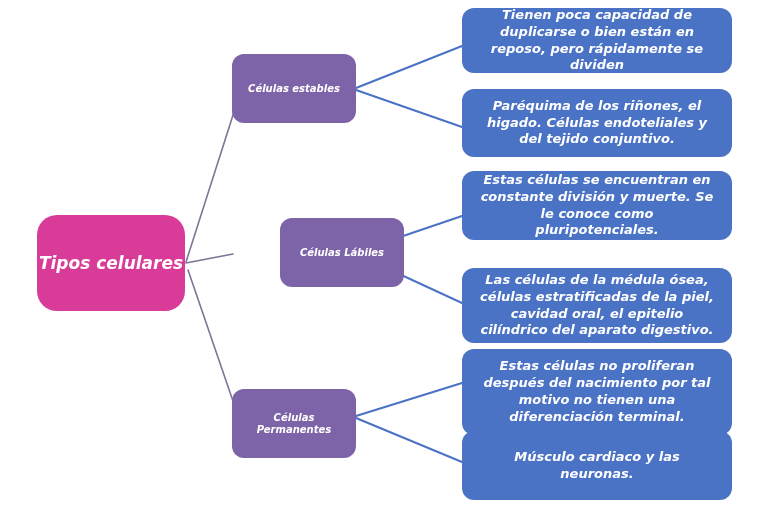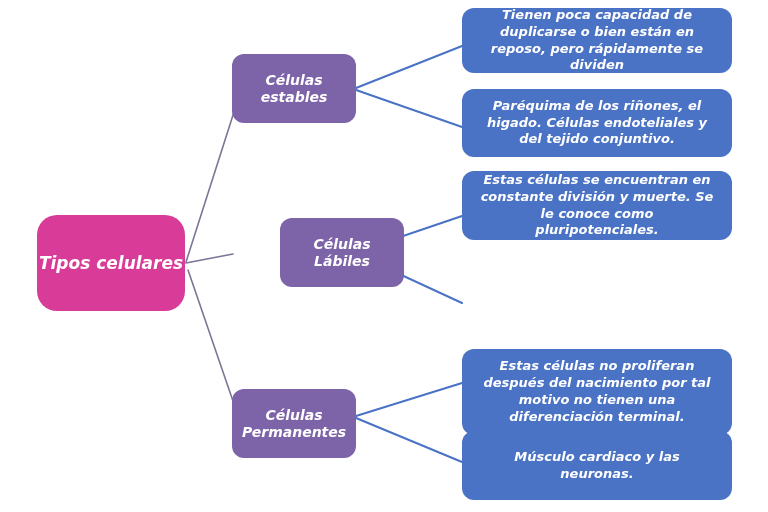--- a/index.html
+++ b/index.html
@@ -51,21 +51,21 @@
     background: var(--root-fill, #d83c98);
     border-radius: 20px;
     font-size: 17px;
     white-space: nowrap;
   }
   .node-branch {
     left: 232px;
     width: 124px; height: 69px;
     background: var(--branch-fill, #7d63a7);
     border-radius: 12px;
-    font-size: 14px;
+    font-size: 10px;
     line-height: 1.18;
     padding: 4px 10px;
   }
   .branch-1 { top: 54px; }
   .branch-2 { top: 218px; margin-left: 48px; }
   .branch-3 { top: 383px; margin-top: 6px; }
   .node-leaf {
     left: 462px;
     width: 270px;
     background: var(--leaf-fill, #4a72c5);
@@ -116,20 +116,23 @@
 
   <div class="node node-leaf leaf-1">
     <span>Tienen poca capacidad de duplicarse o bien están en reposo, pero rápidamente se dividen</span>
   </div>
   <div class="node node-leaf leaf-2">
     <span>Paréquima de los riñones, el higado. Células endoteliales y del tejido conjuntivo.</span>
   </div>
   <div class="node node-leaf leaf-3">
     <span>Estas células se encuentran en constante división y muerte. Se le conoce como pluripotenciales.</span>
   </div>
+  <div class="node node-leaf leaf-4">
+    <span>Las células de la médula ósea, células estratificadas de la piel, cavidad oral, el epitelio cilíndrico del aparato digestivo.</span>
+  </div>
   <div class="node node-leaf leaf-5">
     <span>Estas células no proliferan después del nacimiento por tal motivo no tienen una diferenciación terminal.</span>
   </div>
   <div class="node node-leaf leaf-6">
     <span>Músculo cardiaco y las neuronas.</span>
   </div>
 
 </div>
 
 </body></html>

